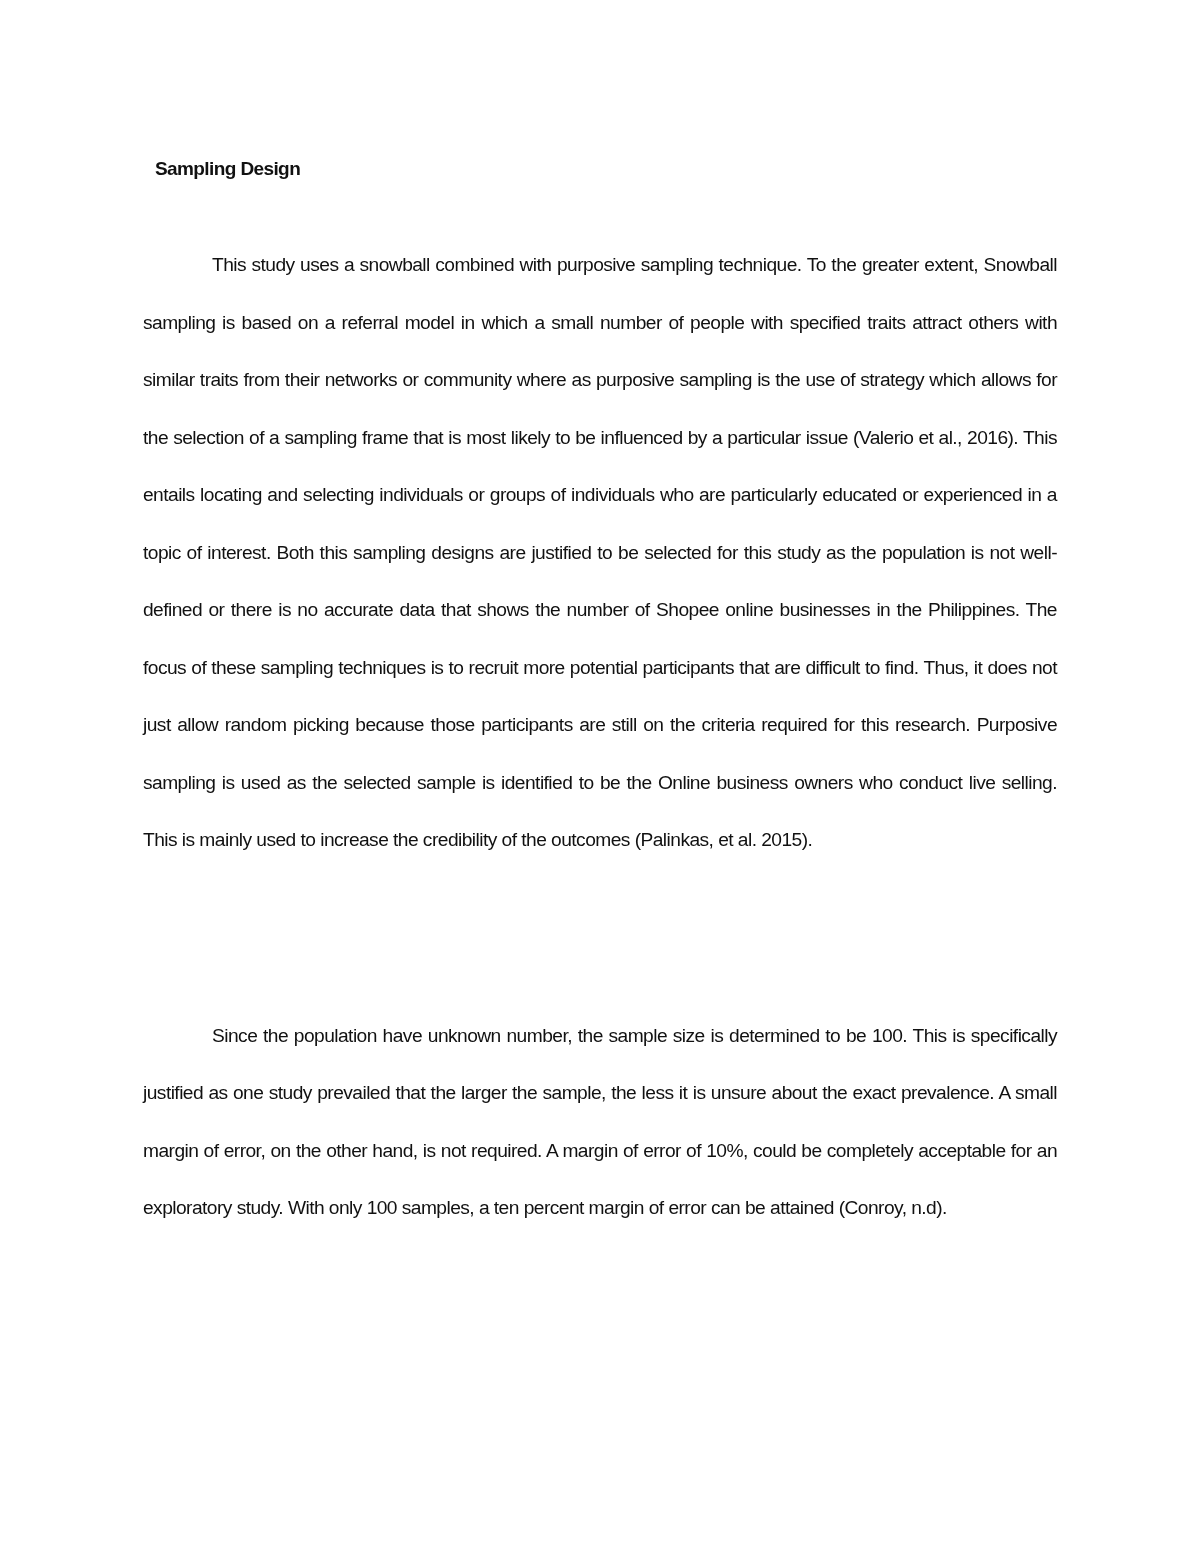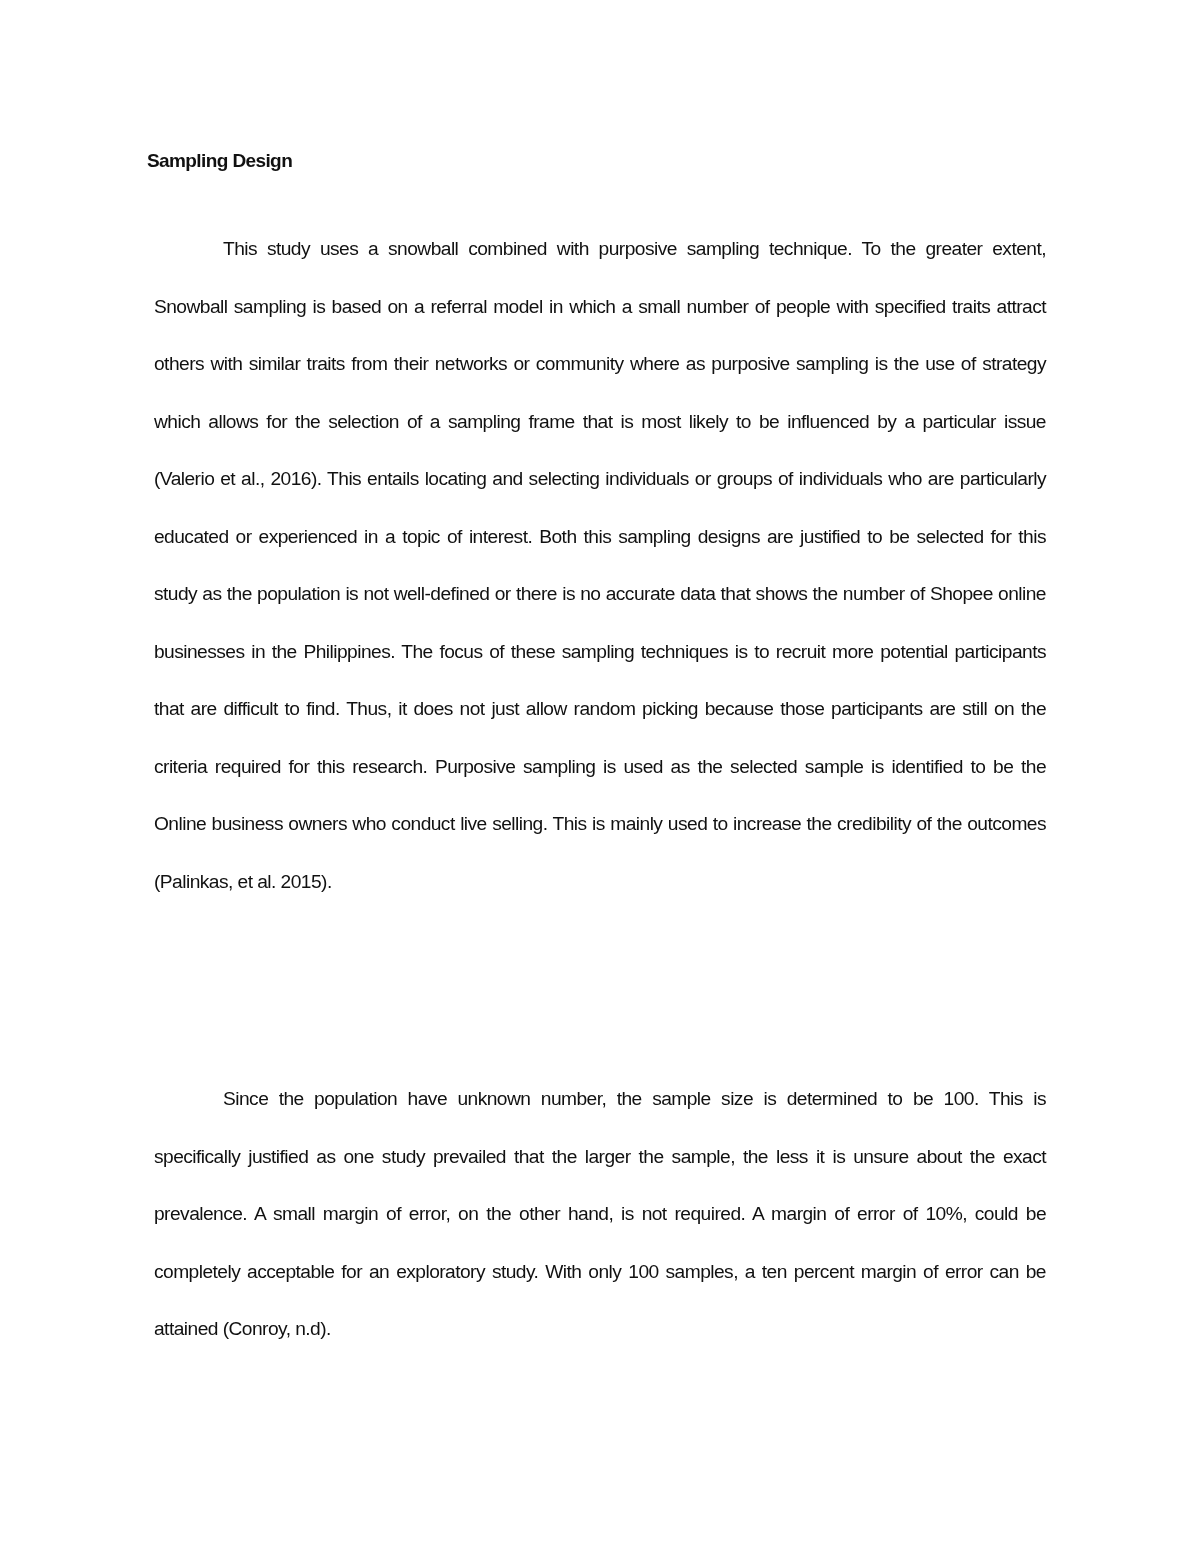--- a/index.html
+++ b/index.html
@@ -19,25 +19,25 @@
       position: absolute;
       left: 143px;
       top: 138px;
       width: 914px;
     }
     .heading {
       font-weight: bold;
       font-size: 19px;
       letter-spacing: -0.6px;
       line-height: 38px;
-      margin: 4px;
+      margin: 12px;
       height: 38px;
     }
     .para {
-      margin: 11px;
+      margin: 0;
       font-size: 19.2px;
       line-height: 57.5px;
       text-align: justify;
       text-align-last: left;
       text-indent: 69px;
       letter-spacing: -0.55px;
       word-spacing: 0px;
     }
     .gap-after-heading {
       height: 36px;

